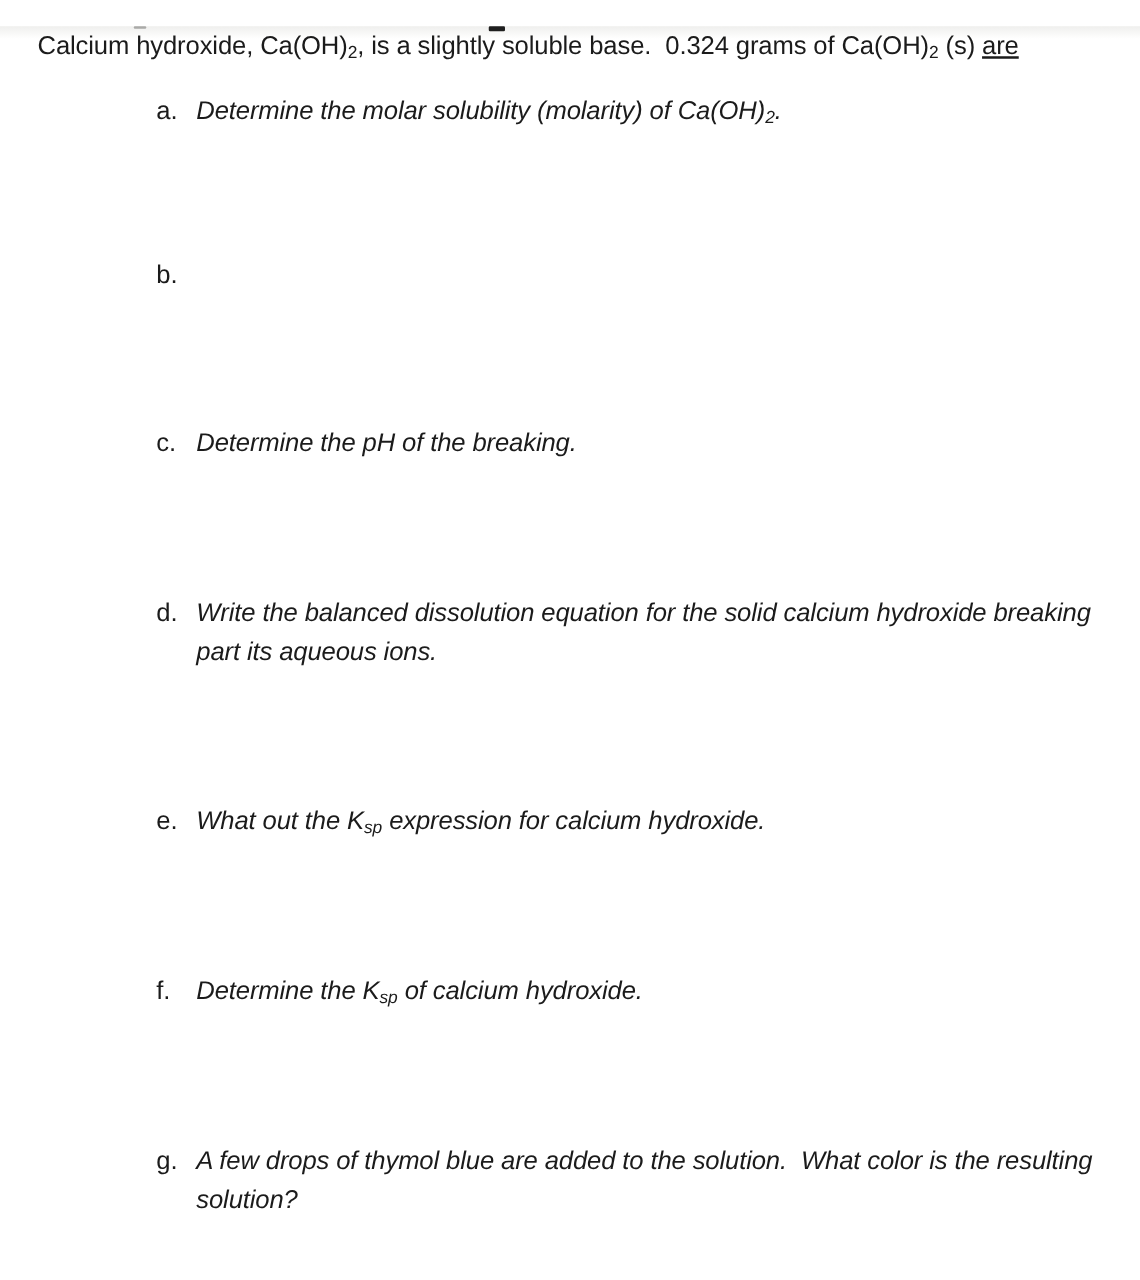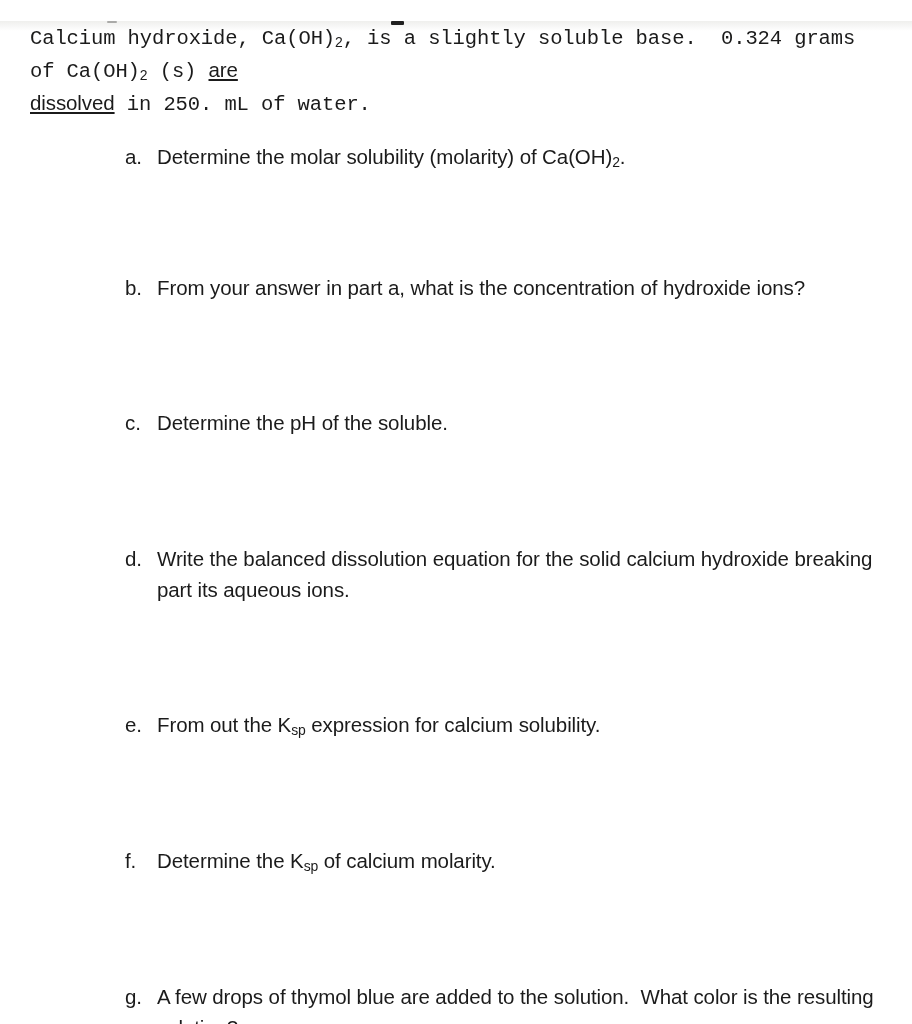--- a/index.html
+++ b/index.html
@@ -24,40 +24,40 @@
   .artifact.a1 { left: 107px; top: 0; width: 10px; height: 2px; background: #aaaaa8; }
   .artifact.a2 { left: 391px; top: 0; width: 13px; height: 4px; background: #1f1f1f; }
 
   .intro {
     position: relative;
     margin: 21px 28px 0 30px;
     font-size: 20.5px;
     line-height: 31px;
     letter-spacing: -0.1px;
   }
-  .intro .seg { white-space: pre-wrap; font-family: Liberation Mono, monospace; }
+  .intro .seg { white-space: pre-wrap; }
   sub {
     font-size: 0.68em;
     line-height: 0;
     vertical-align: baseline;
     position: relative;
     top: 0.22em;
   }
   u { text-underline-offset: 2px; }
 
   .questions { position: relative; }
   .q {
     display: flex;
     margin-left: 125px;
     font-size: 20.5px;
     line-height: 31px;
     letter-spacing: -0.1px;
   }
   .qlabel { flex: 0 0 32px; width: 32px; }
-  .qtext { max-width: 730px; white-space: pre-wrap; }
+  .qtext { max-width: 730px; white-space: pre-wrap; font-style: italic; }
 
   .q:nth-child(1) { margin-top: 21px; }
   .q:nth-child(2) { margin-top: 100px; }
   .q:nth-child(3) { margin-top: 104px; }
   .q:nth-child(4) { margin-top: 105px; }
   .q:nth-child(5) { margin-top: 104px; }
   .q:nth-child(6) { margin-top: 105px; }
   .q:nth-child(7) { margin-top: 105px; }
 </style>
 </head>
@@ -65,48 +65,44 @@
 
 <div class="doc">
   <div class="top-shade"></div>
   <div class="artifact a1"></div>
   <div class="artifact a2"></div>
 
   <div class="intro">
     <div>
       <span class="seg">Calcium hydroxide, Ca(OH)</span><sub>2</sub><span class="seg">, is a slightly soluble base.  0.324 grams of Ca(OH)</span><sub>2</sub><span class="seg"> (s) </span><u>are</u>
     </div>
-    <div>
-      <u>dissolved</u><span class="seg"> in 250. mL of water.</span>
-    </div>
   </div>
 
   <div class="questions">
       <div class="q">
         <span class="qlabel">a.</span>
         <span class="qtext"><span>Determine the molar solubility (molarity) of Ca(OH)</span><sub>2</sub><span>.</span></span>
       </div>
       <div class="q">
         <span class="qlabel">b.</span>
-        <span class="qtext"><span>From your answer in part a, what is the concentration of hydroxide ions?</span></span>
       </div>
       <div class="q">
         <span class="qlabel">c.</span>
-        <span class="qtext"><span>Determine the pH of the soluble.</span></span>
+        <span class="qtext"><span>Determine the pH of the breaking.</span></span>
       </div>
       <div class="q">
         <span class="qlabel">d.</span>
         <span class="qtext"><span>Write the balanced dissolution equation for the solid calcium hydroxide breaking part its aqueous ions.</span></span>
       </div>
       <div class="q">
         <span class="qlabel">e.</span>
-        <span class="qtext"><span>From out the K</span><sub>sp</sub><span> expression for calcium solubility.</span></span>
+        <span class="qtext"><span>What out the K</span><sub>sp</sub><span> expression for calcium hydroxide.</span></span>
       </div>
       <div class="q">
         <span class="qlabel">f.</span>
-        <span class="qtext"><span>Determine the K</span><sub>sp</sub><span> of calcium molarity.</span></span>
+        <span class="qtext"><span>Determine the K</span><sub>sp</sub><span> of calcium hydroxide.</span></span>
       </div>
       <div class="q">
         <span class="qlabel">g.</span>
         <span class="qtext"><span>A few drops of thymol blue are added to the solution.  What color is the resulting solution?</span></span>
       </div>
     </div>
 </div>
 
 </body></html>

